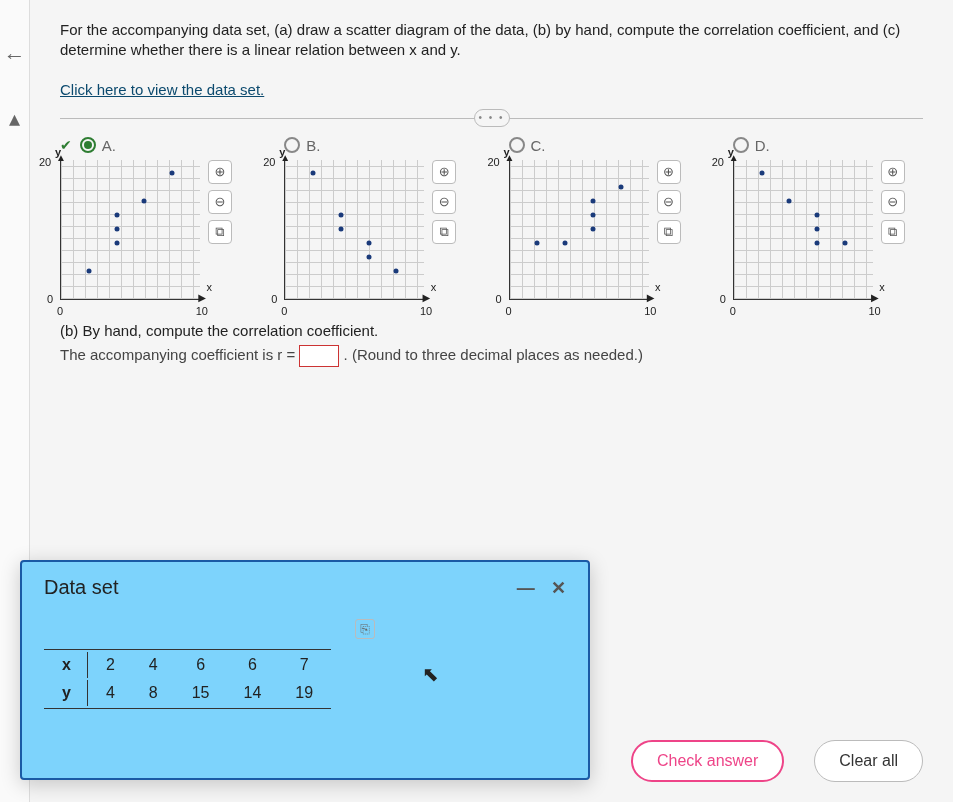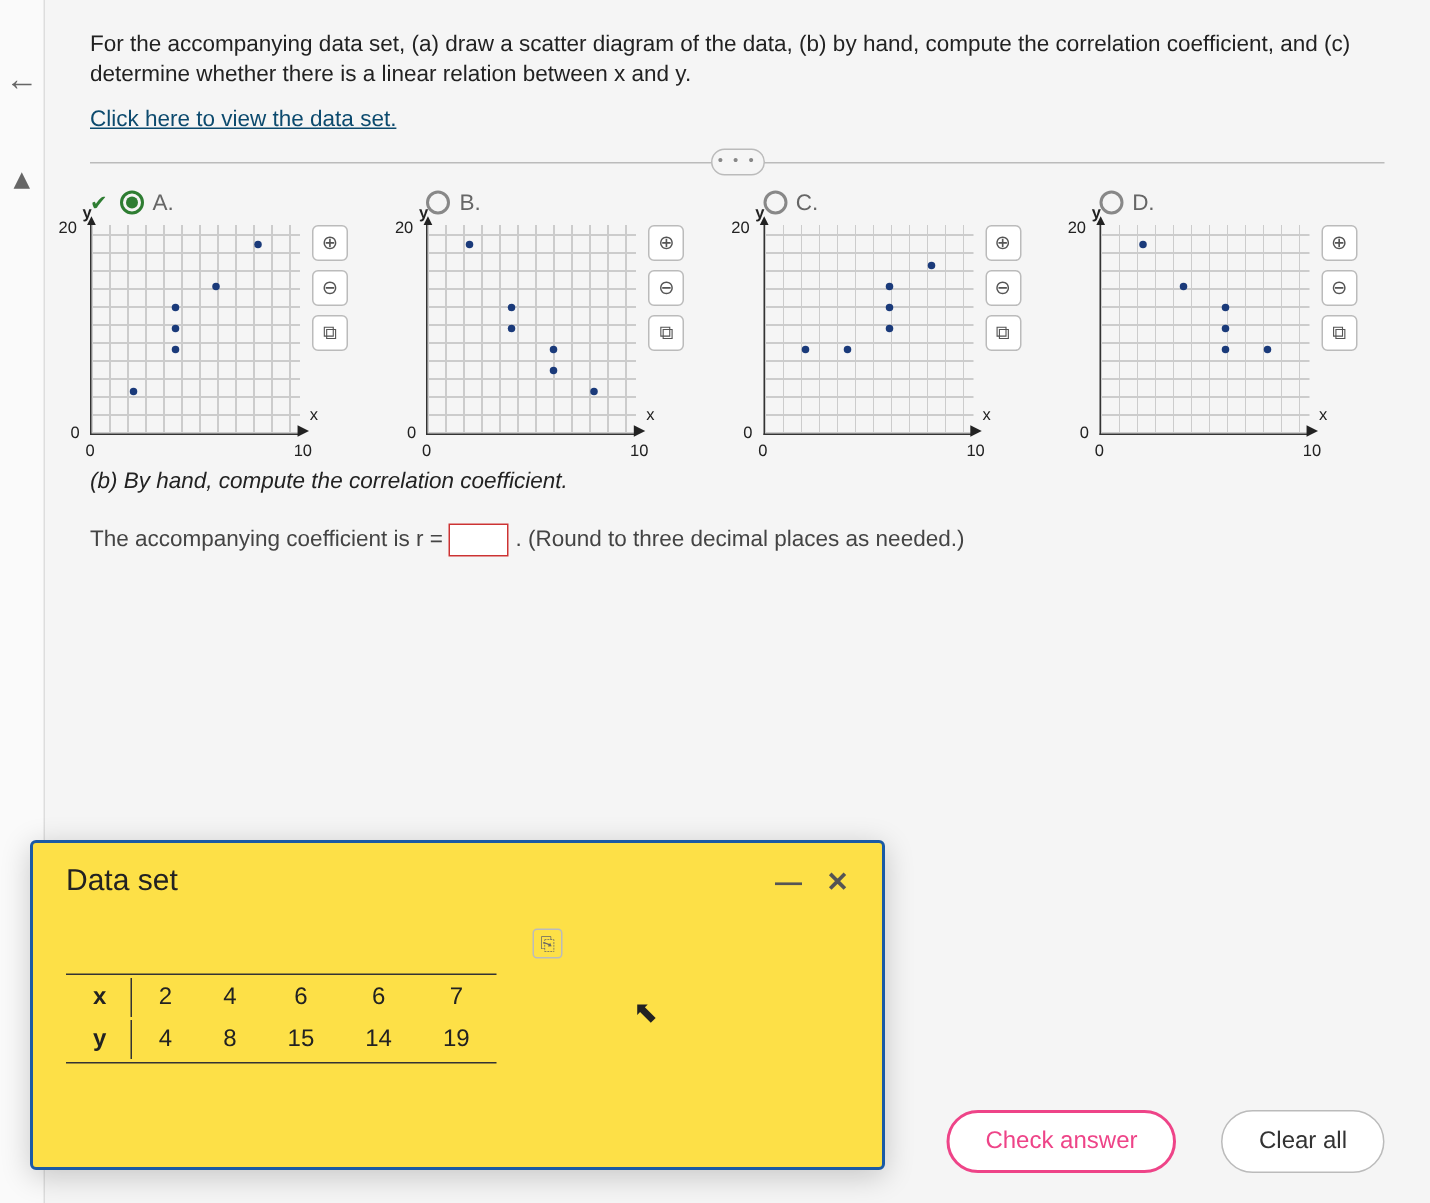--- a/index.html
+++ b/index.html
@@ -23,21 +23,21 @@
     flex-direction: column;
     align-items: center;
     padding-top: 40px;
   }
   .left-nav span { color: #666; font-size: 22px; margin-bottom: 40px; }
   .content {
     position: absolute;
     left: 40px; right: 10px; top: 10px;
     padding: 10px 20px;
   }
-  .prompt { line-height: 1.35; margin-bottom: 10px; }
+  .prompt { line-height: 1.35; margin-bottom: 20px; }
   .link { color: #0c4a6e; text-decoration: underline; cursor: pointer; display: block; margin-bottom: 2px; }
   .hr-wrap { position: relative; margin: 20px 0 18px; }
   .hr-wrap hr { border: none; border-top: 1px solid #bbb; }
   .pill {
     position: absolute; top: -9px; left: 50%; transform: translateX(-50%);
     background: #f5f5f5; border: 1px solid #bbb; border-radius: 10px;
     width: 36px; height: 18px; display:flex; align-items:center; justify-content:center;
     font-size: 10px; color:#888; letter-spacing: 2px;
   }
   .part-label { margin-bottom: 14px; }
@@ -68,29 +68,29 @@
   .chart .xmax { position:absolute; right:-8px; bottom:-18px; font-size:11px; }
   .chart .xlab { position:absolute; right:-12px; bottom:6px; font-size:11px; }
   .chart .yaxis-label { position:absolute; left:-6px; top:-14px; font-size:11px; font-weight:bold;}
   .chart .pt { position:absolute; width:5px; height:5px; background:#1a3a7a; border-radius:50%; transform:translate(-50%,50%); }
   .tool-col { display:flex; flex-direction:column; gap:6px; }
   .tool-btn {
     width:24px; height:24px; border:1px solid #bbb; border-radius:4px;
     background:#fff; display:flex; align-items:center; justify-content:center;
     font-size:13px; color:#555; cursor:pointer;
   }
-  .partb-line { margin: 8px 0 20px; font-style: italic; }
+  .partb-line { margin: 8px 0 6px; }
   .r-input {
     width: 40px; height:22px; border:1px solid #c33; background:#fff;
     display:inline-block; vertical-align:middle;
   }
   .muted { color:#444; }
   .modal {
     position:absolute; left:20px; top:560px; width:570px; height:220px;
-    background:#fde047; border:2px solid #1a5aa5; border-radius:4px;
+    background:#7dd3fc; border:2px solid #1a5aa5; border-radius:4px;
     box-shadow: 0 4px 20px rgba(0,0,0,.2);
     padding: 14px 22px;
   }
   .modal-head { display:flex; justify-content:space-between; align-items:center; margin-bottom:20px;}
   .modal-title { font-size:20px; }
   .modal-ctrls span { font-size:18px; color:#555; margin-left:12px; cursor:pointer; font-weight:bold;}
   .data-table {
     border-top:1px solid #333; border-bottom:1px solid #333;
     margin-top: 30px; display:inline-block;
   }

